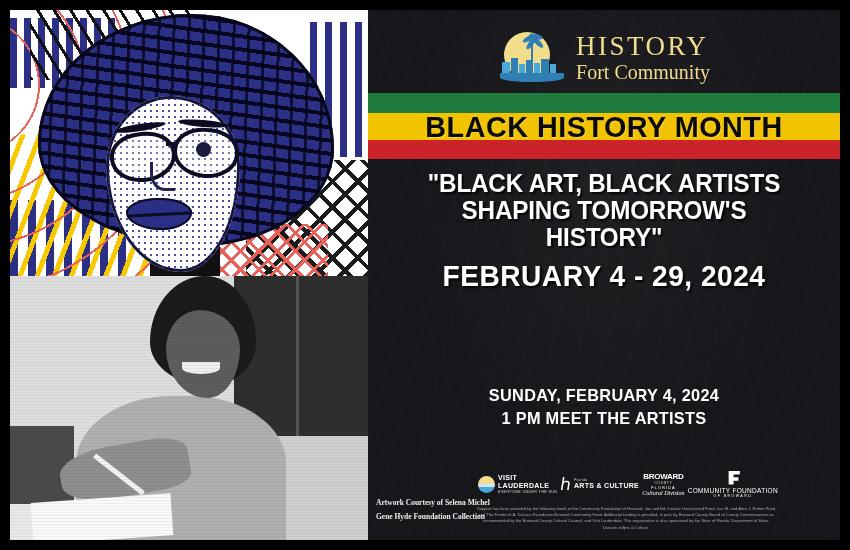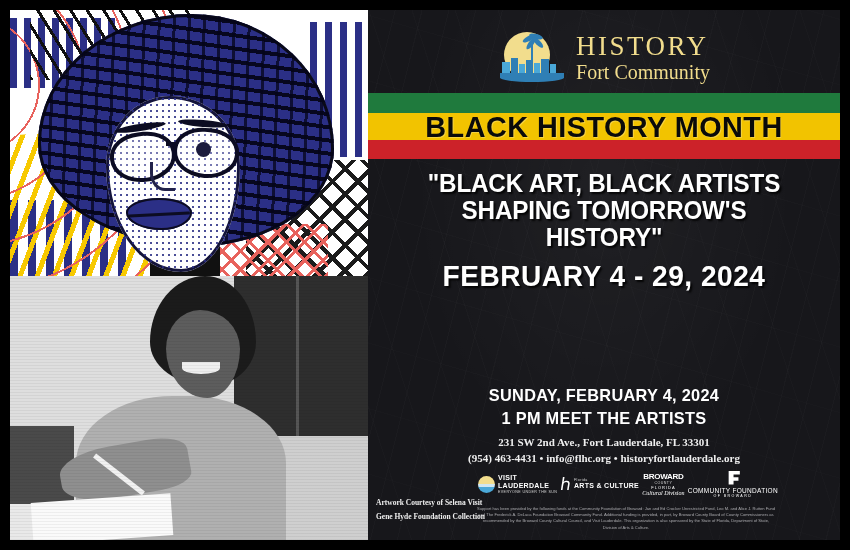--- a/index.html
+++ b/index.html
@@ -269,24 +269,20 @@
         </div>
 
         <div id="dates">FEBRUARY 4 - 29, 2024</div>
 
 
         <div id="when">
           <div>SUNDAY, FEBRUARY 4, 2024</div>
           <div>1 PM MEET THE ARTISTS</div>
         </div>
 
-        <div id="contact">
-          <div>231 SW 2nd Ave., Fort Lauderdale, FL 33301</div>
-          <div>(954) 463-4431  •  info@flhc.org  •  historyfortlauderdale.org</div>
-        </div>
 
         <div id="sponsors">
 
           <div class="sp">
             <div id="vl-mark"></div>
             <div>
               <div class="sp-txt">VISIT</div>
               <div class="sp-txt">LAUDERDALE</div>
               <div class="sp-sub">EVERYONE UNDER THE SUN</div>
             </div>
@@ -314,18 +310,18 @@
           </div>
 
         </div>
 
         <div id="finep">Support has been provided by the following funds at the Community Foundation of Broward: Jan and Ed Crocker Unrestricted Fund, Leo M. and Alice J. Rutten Fund and The Frederick A. DeLuca Foundation Broward Community Fund. Additional funding is provided, in part, by Broward County Board of County Commissioners as recommended by the Broward County Cultural Council, and Visit Lauderdale. This organization is also sponsored by the State of Florida, Department of State, Division of Arts &amp; Culture.</div>
 
       </div>
     </div>
 
     <div id="credits">
-      <div>Artwork Courtesy of Selena Visit</div>
+      <div>Artwork Courtesy of Selena Michel</div>
       <div>Gene Hyde Foundation Collection</div>
     </div>
 
   </div>
 </div>
 
 </body></html>

